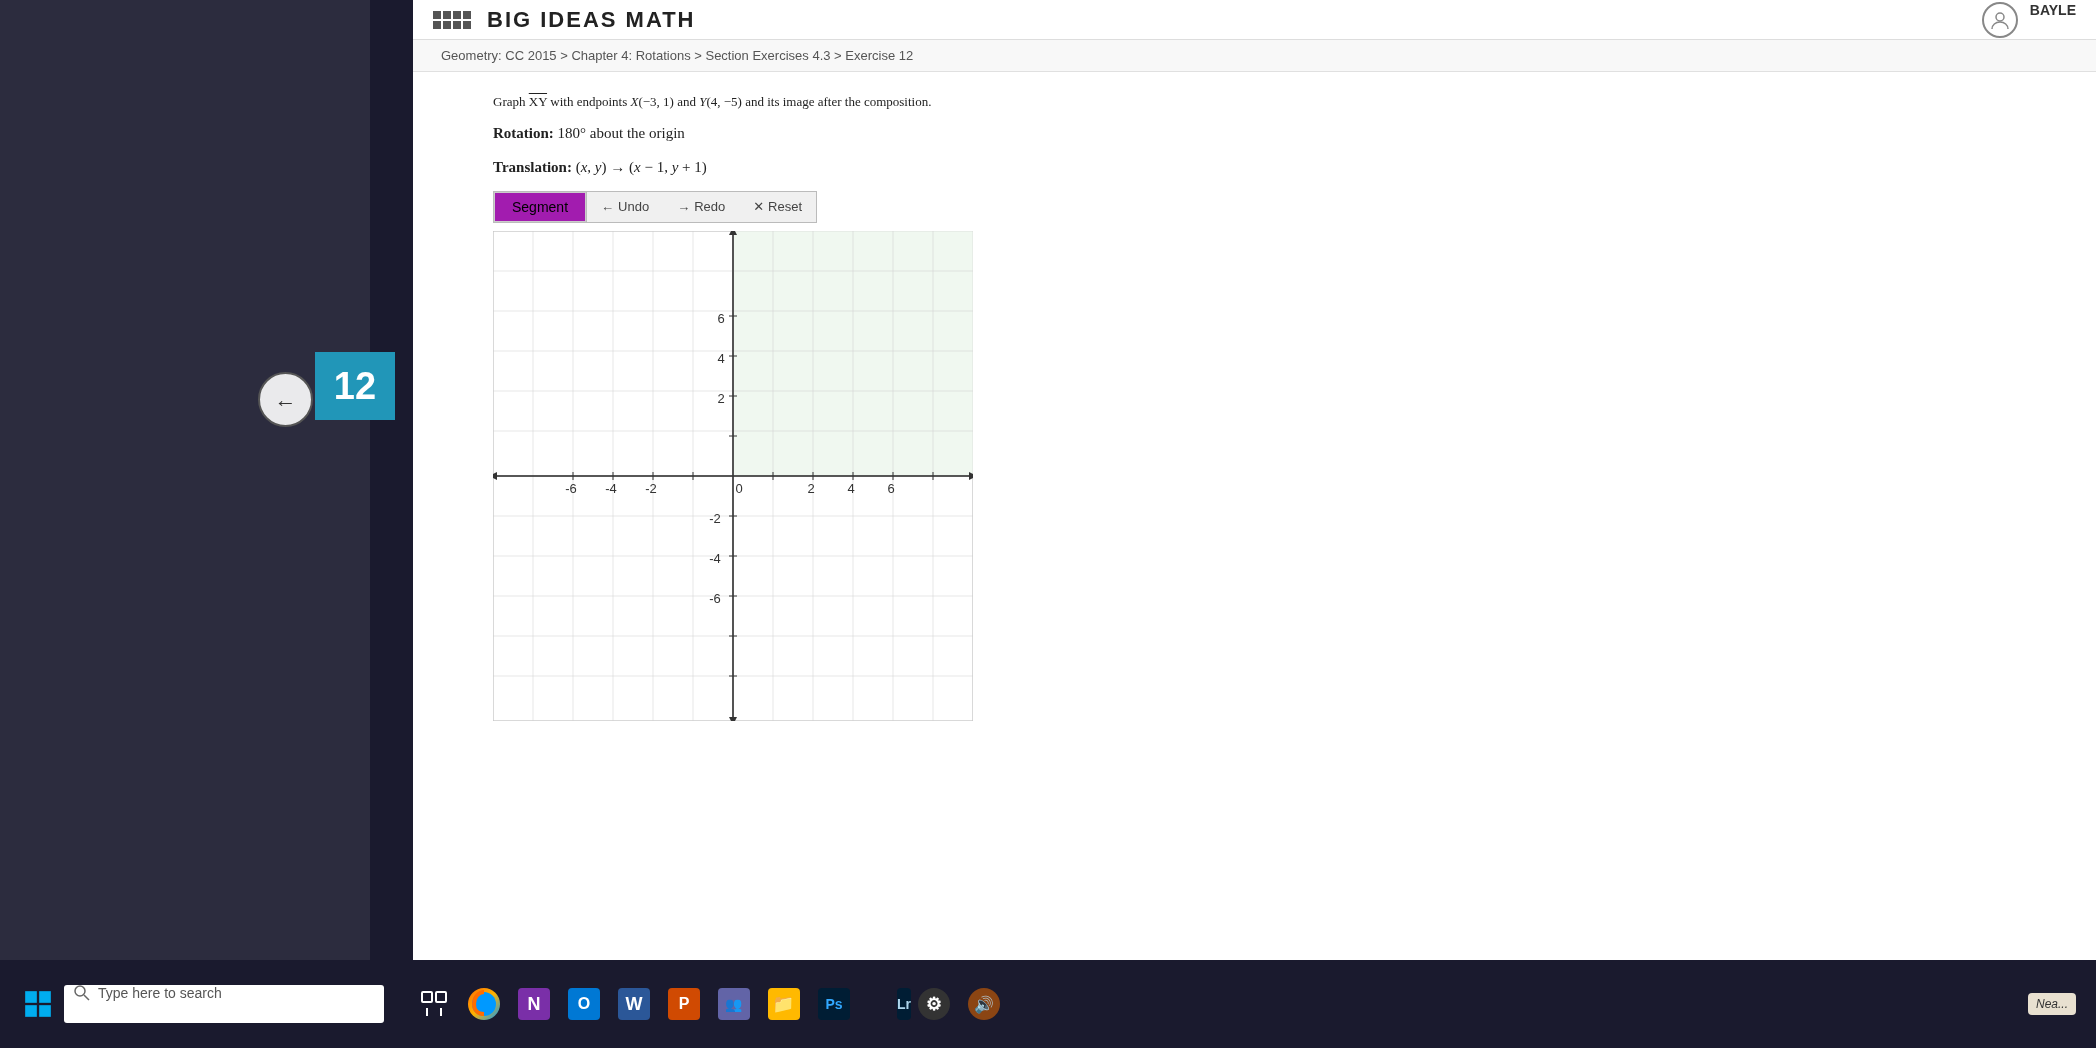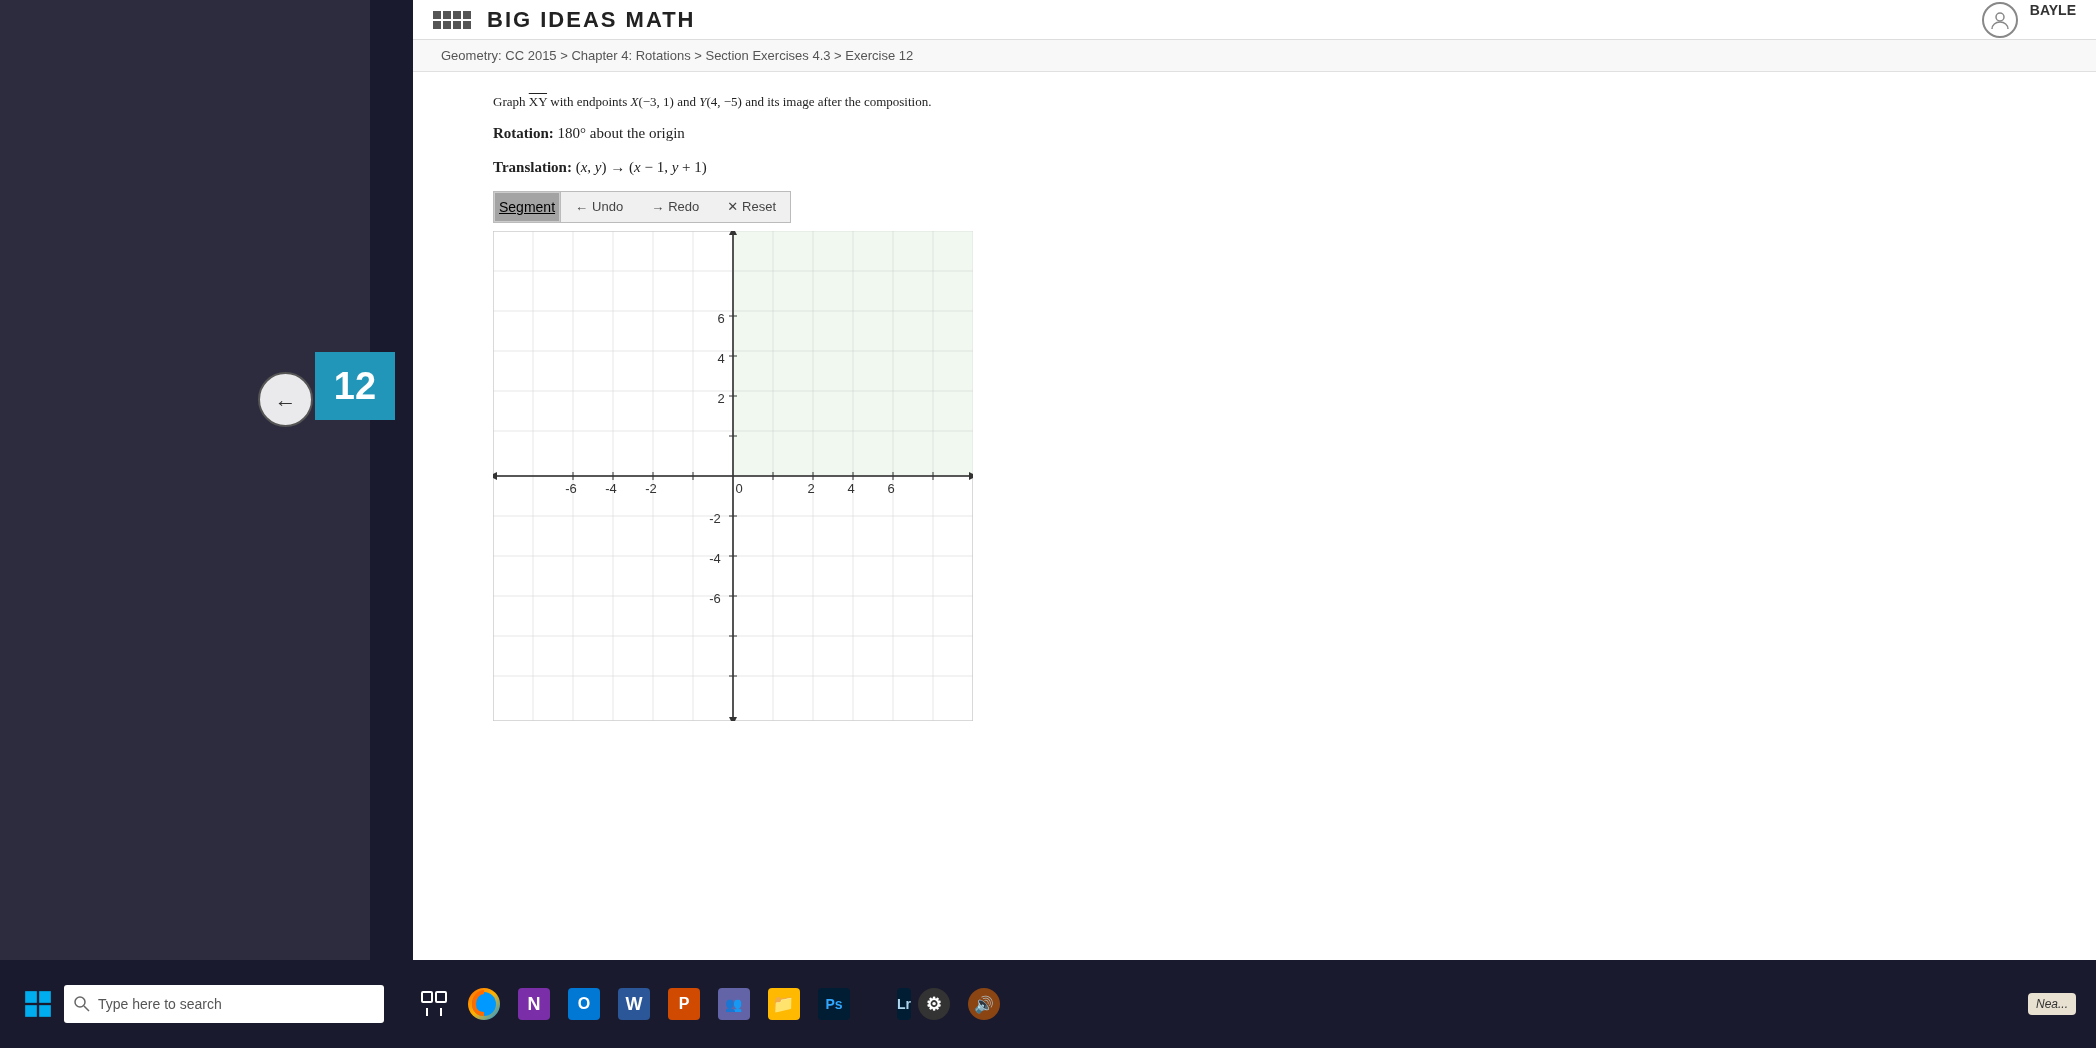--- a/index.html
+++ b/index.html
@@ -133,30 +133,29 @@
       display: flex;
       align-items: center;
       gap: 0;
       margin-bottom: 8px;
       border: 1px solid #bbb;
       width: fit-content;
       background: #f0f0f0;
     }
 
     .toolbar-segment-btn {
-      padding: 7px 5px;
-      background: #a3a3a3;
+      padding: 7px 18px;
+      background: #a21caf;
       border: none;
       border-right: 1px solid #bbb;
       font-size: 14px;
       font-family: Arial, sans-serif;
       cursor: pointer;
       font-weight: 500;
       box-shadow: inset 0 0 0 1px #ccc;
-      text-decoration: underline;
     }
 
     .toolbar-btn {
       padding: 7px 14px;
       background: #f0f0f0;
       border: none;
       font-size: 13px;
       font-family: Arial, sans-serif;
       cursor: pointer;
       color: #444;
@@ -239,21 +238,21 @@
       width: 28px;
       height: 28px;
     }
 
     .taskbar-search {
       flex: 0 0 320px;
       height: 38px;
       background: #fff;
       border-radius: 3px;
       display: flex;
-      align-items: center;
+      align-items: flex-start;
       padding: 0 10px;
       gap: 8px;
       font-family: Arial, sans-serif;
       font-size: 14px;
       color: #555;
     }
 
     .taskbar-icons {
       display: flex;
       align-items: center;

